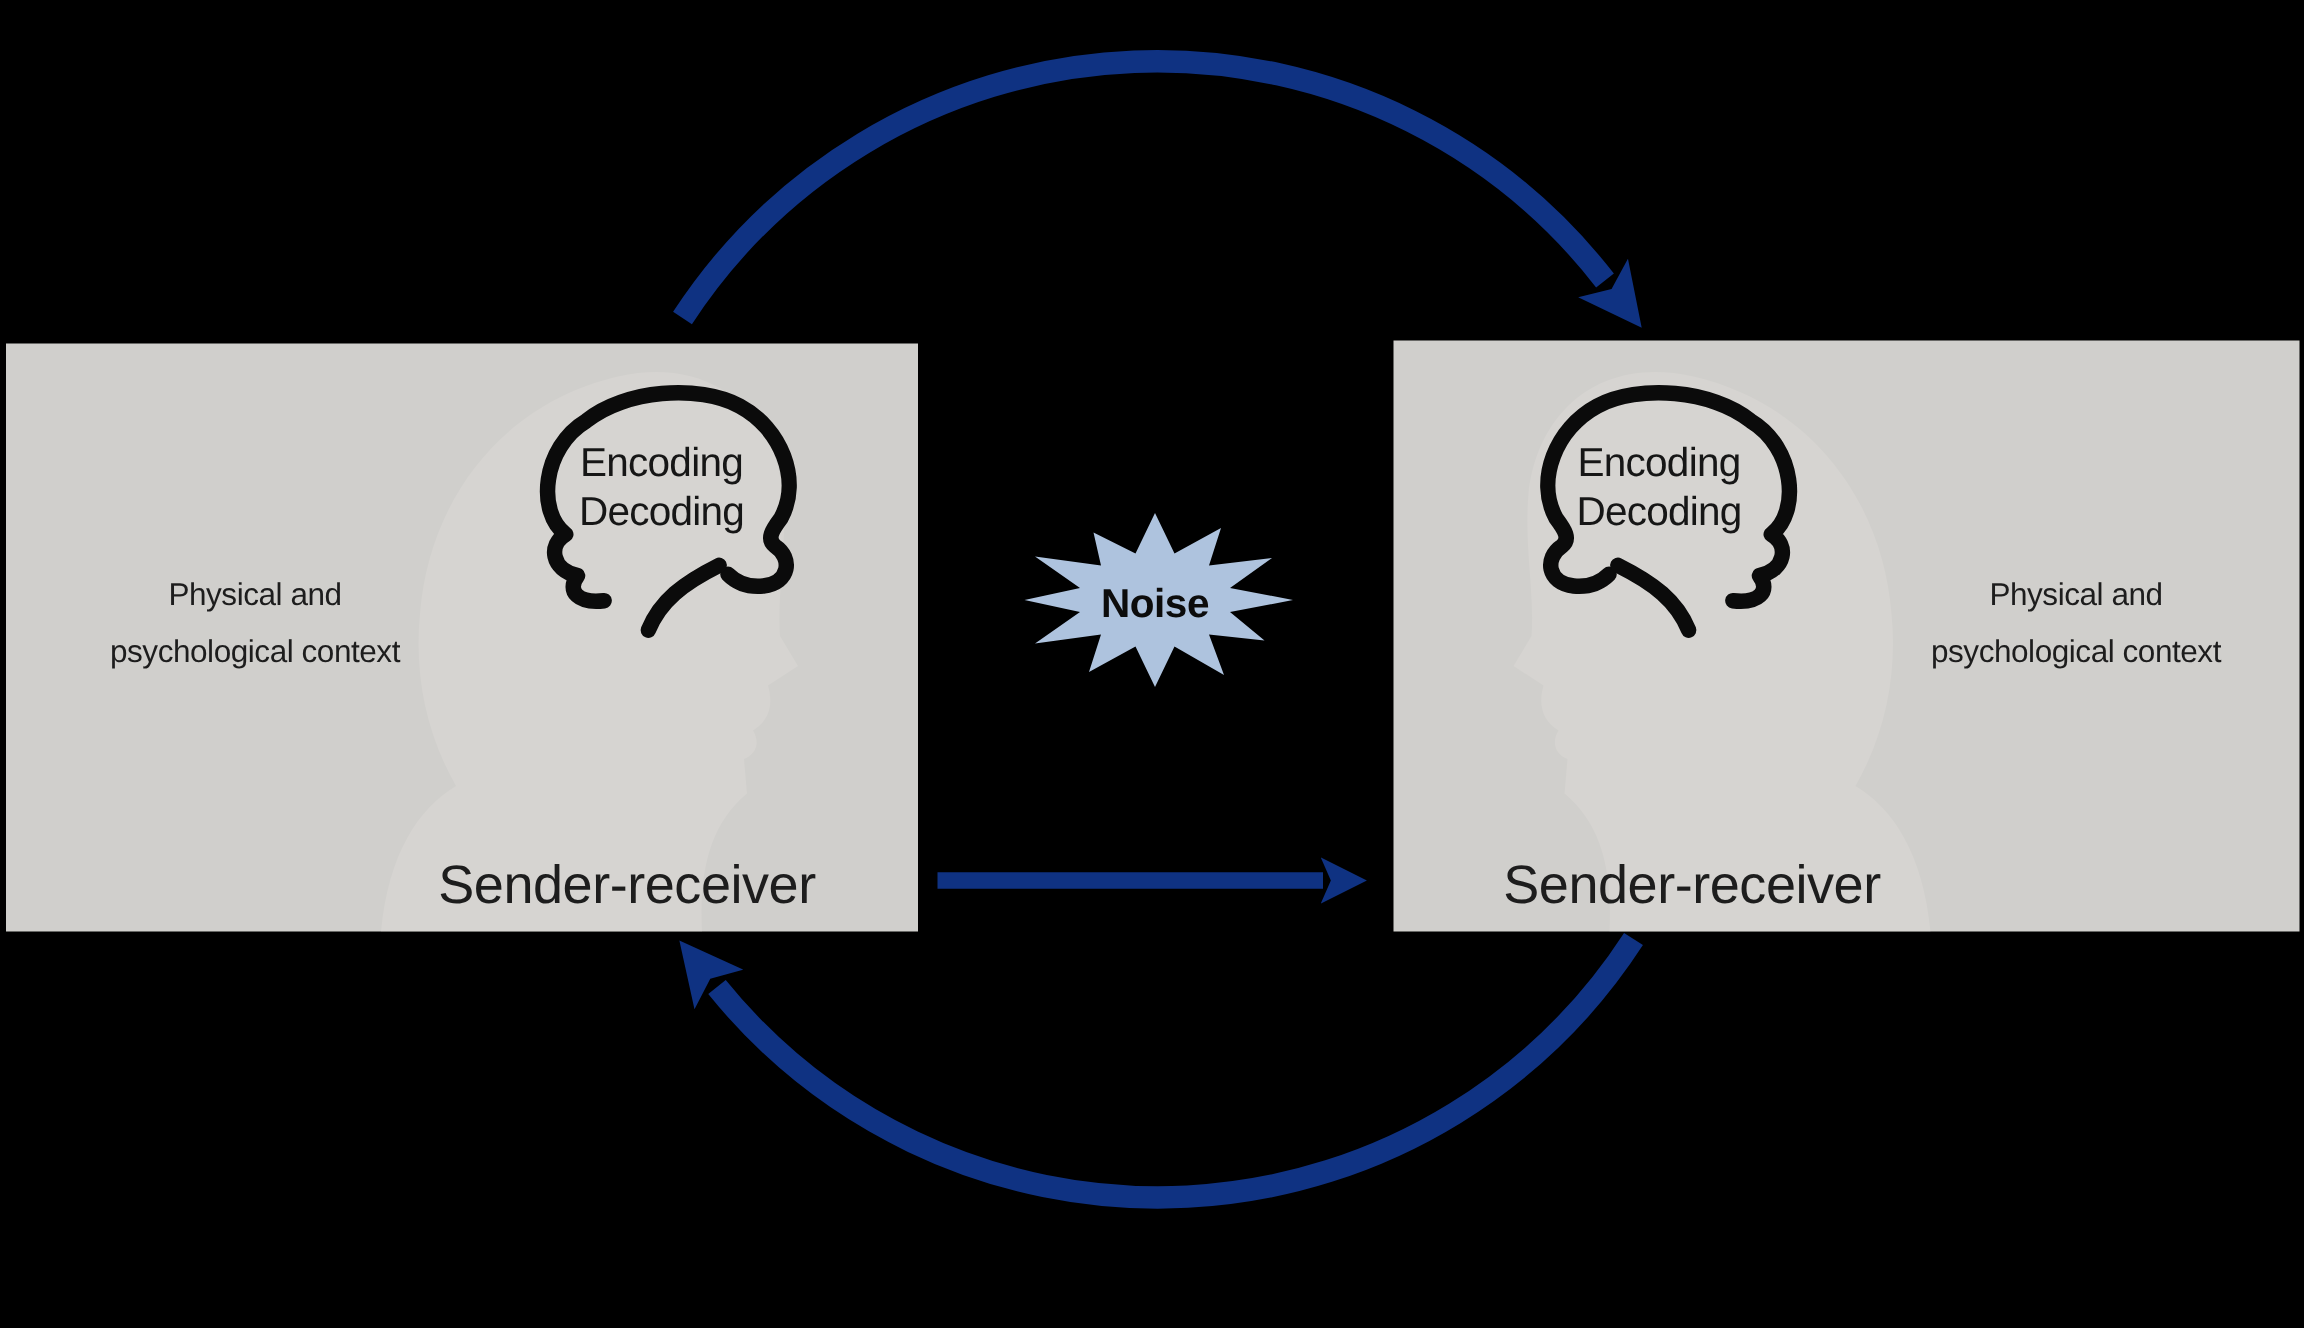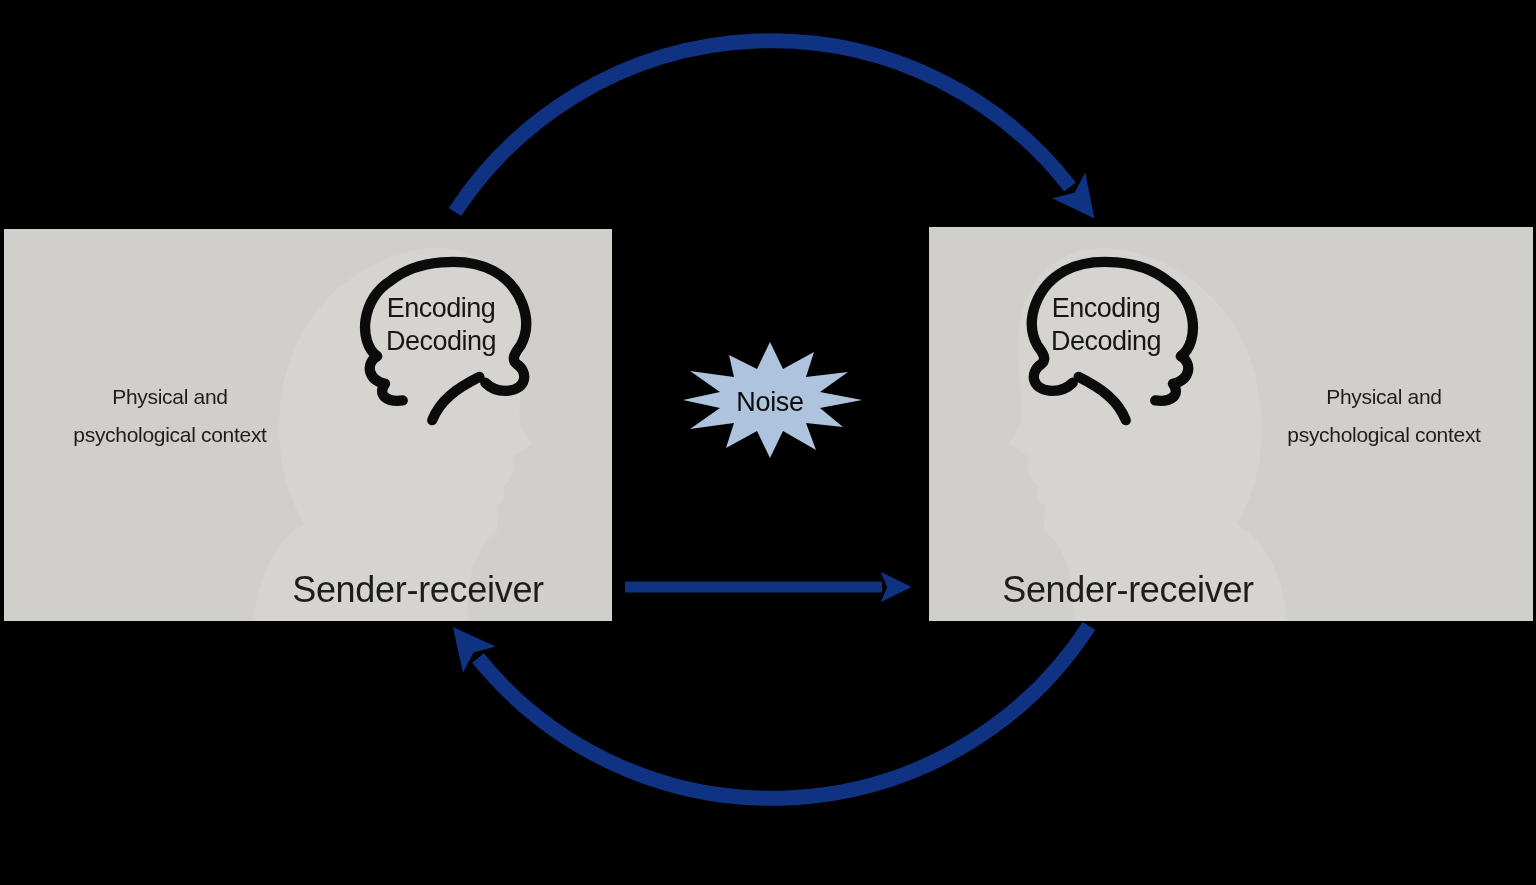--- a/index.html
+++ b/index.html
@@ -31,21 +31,21 @@
   .brain-right{left:1008px;transform:scaleX(-1);}
   .brain-text{
     position:absolute;width:200px;top:292px;text-align:center;
     font-size:27px;line-height:33px;color:#161616;letter-spacing:-0.5px;
   }
   .brain-text-left{left:341px;}
   .brain-text-right{left:1006px;}
   .arrows-svg{position:absolute;inset:0;pointer-events:none;}
   .noise-label{
     position:absolute;left:690px;top:386px;width:160px;text-align:center;
-    font-size:27px;line-height:32px;font-weight:normal;color:#0c0c0c;letter-spacing:-0.3px;
+    font-size:27px;line-height:32px;font-weight:bold;color:#0c0c0c;letter-spacing:-0.3px;
   }
 </style>
 </head>
 <body>
 
 <div class="stage">
 
   <div class="context-box box-left">
     <svg class="silhouette" viewBox="0 0 608 392">
       <path fill="#d6d4d1" d="M250,392 C255,340 275,310 300,295 C280,260 272,220 276,180

